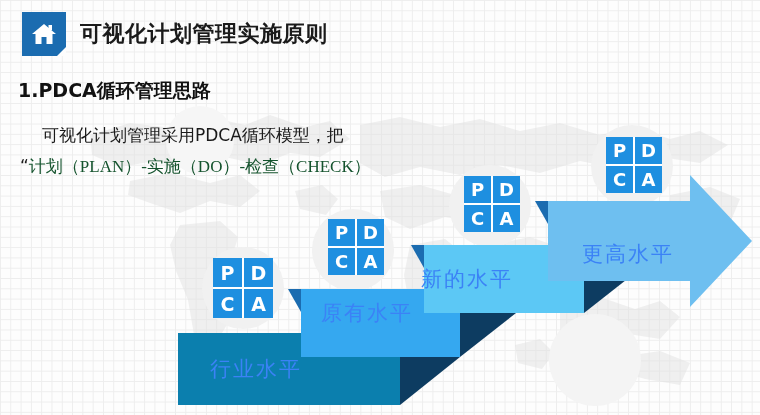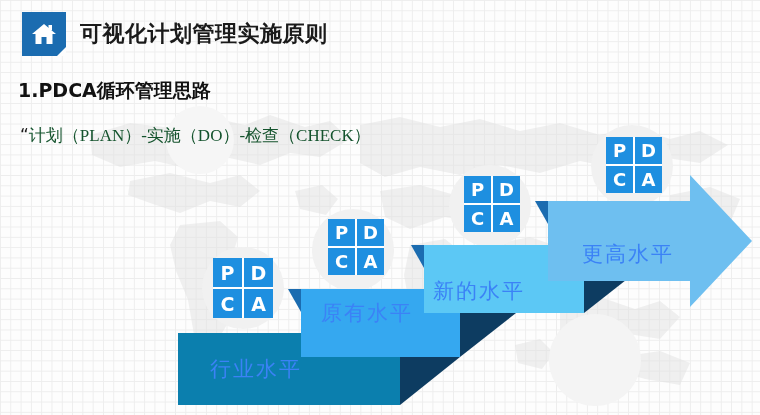--- a/index.html
+++ b/index.html
@@ -188,20 +188,21 @@
         <rect x="17.5" y="3" width="3.5" height="5" fill="#ffffff"></rect>
       </svg>
       <span class="fold"></span>
     </div>
     <div id="page-title">可视化计划管理实施原则</div>
   </div>
 
   <div id="section-heading">1.PDCA循环管理思路</div>
 
   <div id="body-para">
+    <span class="l1">可视化计划管理采用PDCA循环模型，把</span>
     <span class="l2"><span>“</span><span class="red">计划（PLAN）-实施（DO）-检查（CHECK）</span></span>
   </div>
 
 
   <div id="staircase">
 
     <svg width="760" height="415" style="position:absolute;left:0;top:0;">
 
       <rect id="s1" x="178" y="333" width="222" height="72" fill="#0b7fae"></rect>
 
@@ -224,21 +225,21 @@
         <span class="label">行业水平</span>
       </div>
     </div>
 
     <div class="step" style="left:301px; top:289px; width:159px; height:48px;">
       <div class="body" style="padding-left:20px;">
         <span class="label">原有水平</span>
       </div>
     </div>
 
-    <div class="step" style="left:413px; top:245px; width:160px; height:68px;margin-top:12px;">
+    <div class="step" style="left:401px; top:245px; width:160px; height:68px;">
       <div class="body" style="padding-left:20px;">
         <span class="label">新的水平</span>
       </div>
     </div>
 
     <div class="step" style="left:548px; top:201px; width:204px; height:106px;">
       <div class="body" style="padding-left:34px;">
         <span class="label">更高水平</span>
       </div>
     </div>

